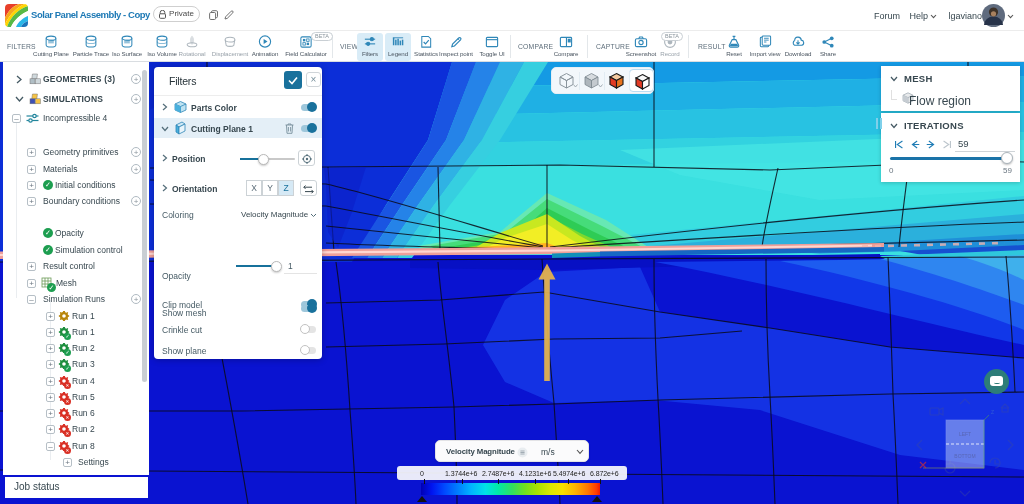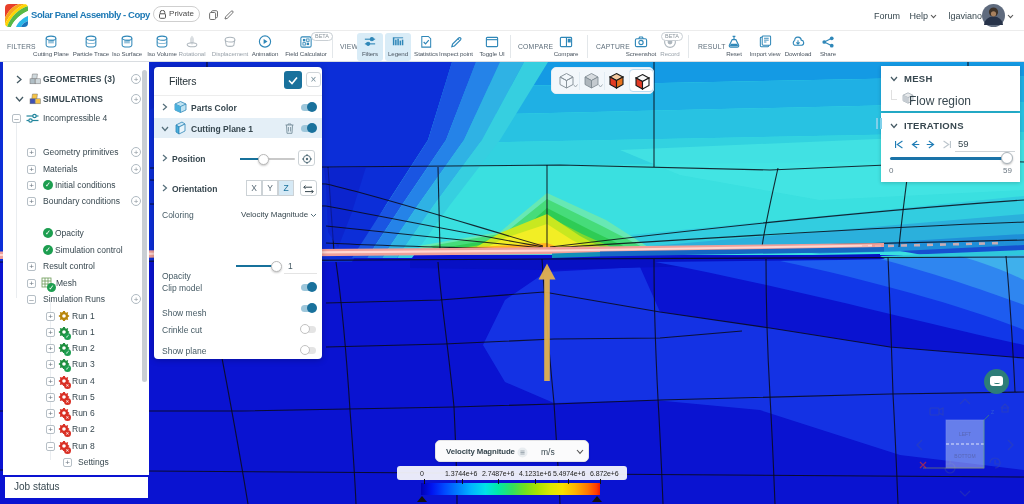--- a/index.html
+++ b/index.html
@@ -660,21 +660,21 @@
       </div>
 <div class="frow" style="top:189px;height:18px">
         <span class="abs" style="left:8px;top:15px;color:#455a64">Opacity</span>
         <div class="slider" style="left:82px;top:9px;width:44px">
           <div class="fill" style="width:40px"></div>
           <div class="knob" style="left:35px"></div>
         </div>
         <span class="abs" style="left:134px;top:5px;color:#455a64">1</span>
         <div class="abs" style="left:130px;top:17px;width:33px;height:1px;background:#e4e4e4"></div>
       </div>
-<div class="frow" style="top:212px;height:16px">
+<div class="frow" style="top:229px;height:16px">
         <span class="abs" style="left:8px;top:4px;color:#455a64">Clip model</span>
         <div class="toggle on" style="left:147px;top:5px">
           <div class="knob"></div>
         </div>
       </div>
 <div class="frow" style="top:233px;height:16px">
         <span class="abs" style="left:8px;top:8px;color:#455a64">Show mesh</span>
         <div class="toggle on" style="left:147px;top:5px">
           <div class="knob"></div>
         </div>

